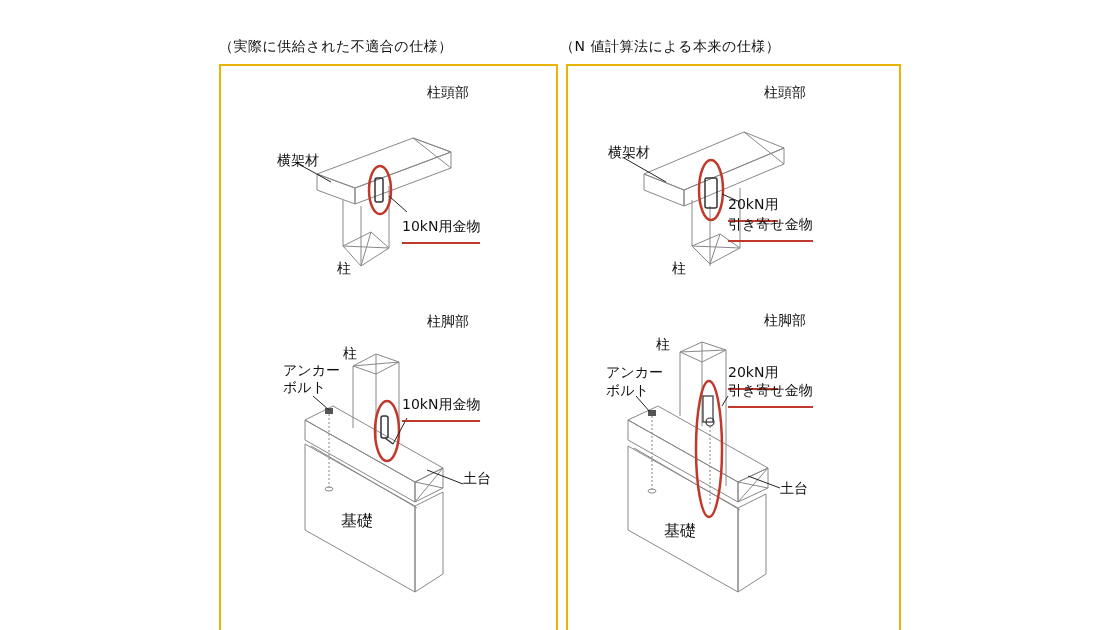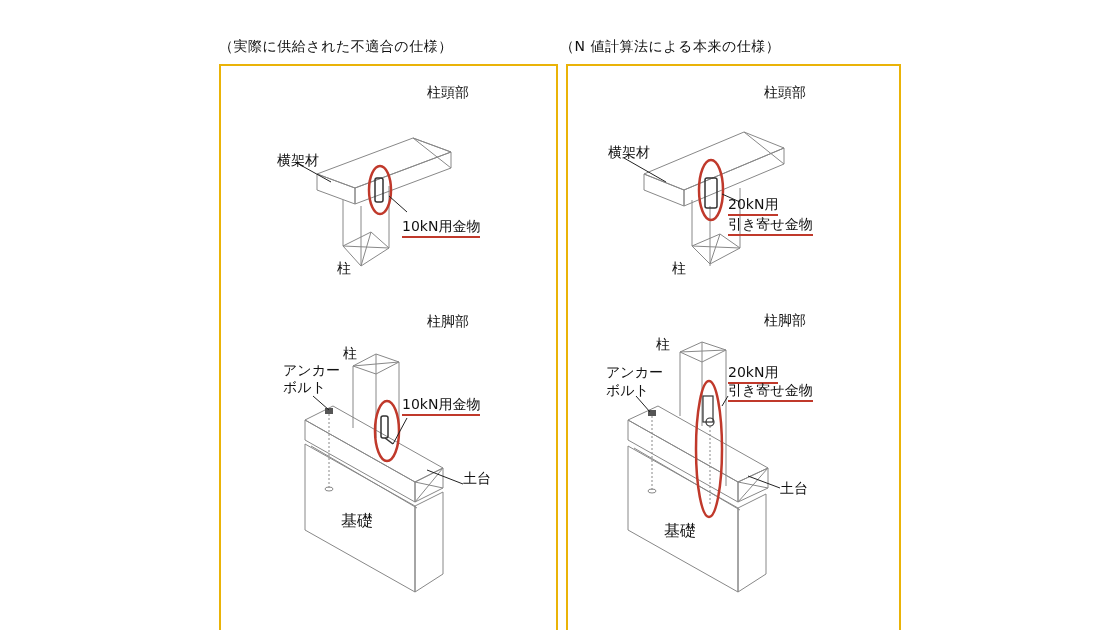--- a/index.html
+++ b/index.html
@@ -2,21 +2,21 @@
 <html><head>
 <meta charset="utf-8">
 <style>
   html, body { margin:0; padding:0; background:#ffffff; }
   body { width:1120px; height:630px; position:relative; overflow:hidden;
          font-family:"DejaVu Sans", "Liberation Sans", sans-serif; color:#111; }
   .title { position:absolute; top:38px; font-size:14px; text-align:left; width:340px; letter-spacing:0.5px; }
   .panel { position:absolute; top:64px; height:580px; border:2px solid #eab308; box-sizing:border-box; background:#fff; }
   .panel svg { position:absolute; left:0; top:0; }
   .lbl { position:absolute; font-size:14px; white-space:nowrap; line-height:17px; }
-  .red-ul { border-bottom:2px solid #c0392b; padding-bottom:1px; }
+  .red-ul { border-bottom:2px solid #c0392b; padding-bottom:7px; }
 </style>
 </head>
 <body>
 
 <div class="title" style="left:219px;">（実際に供給された不適合の仕様）</div>
 <div class="title" style="left:560px;">（N 値計算法による本来の仕様）</div>
 
 <div class="panel" style="left:219px; width:339px;">
   <svg width="339" height="528">
     <g fill="none" stroke="#888" stroke-width="1">

